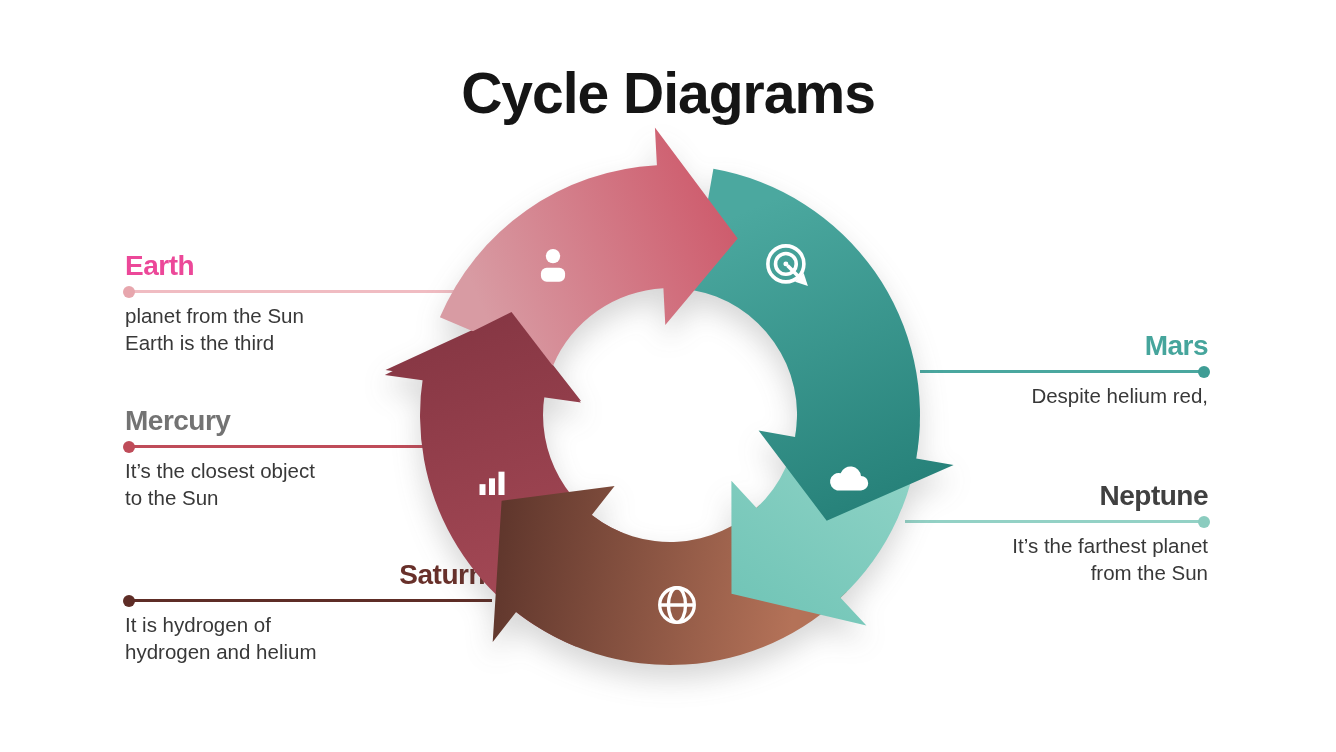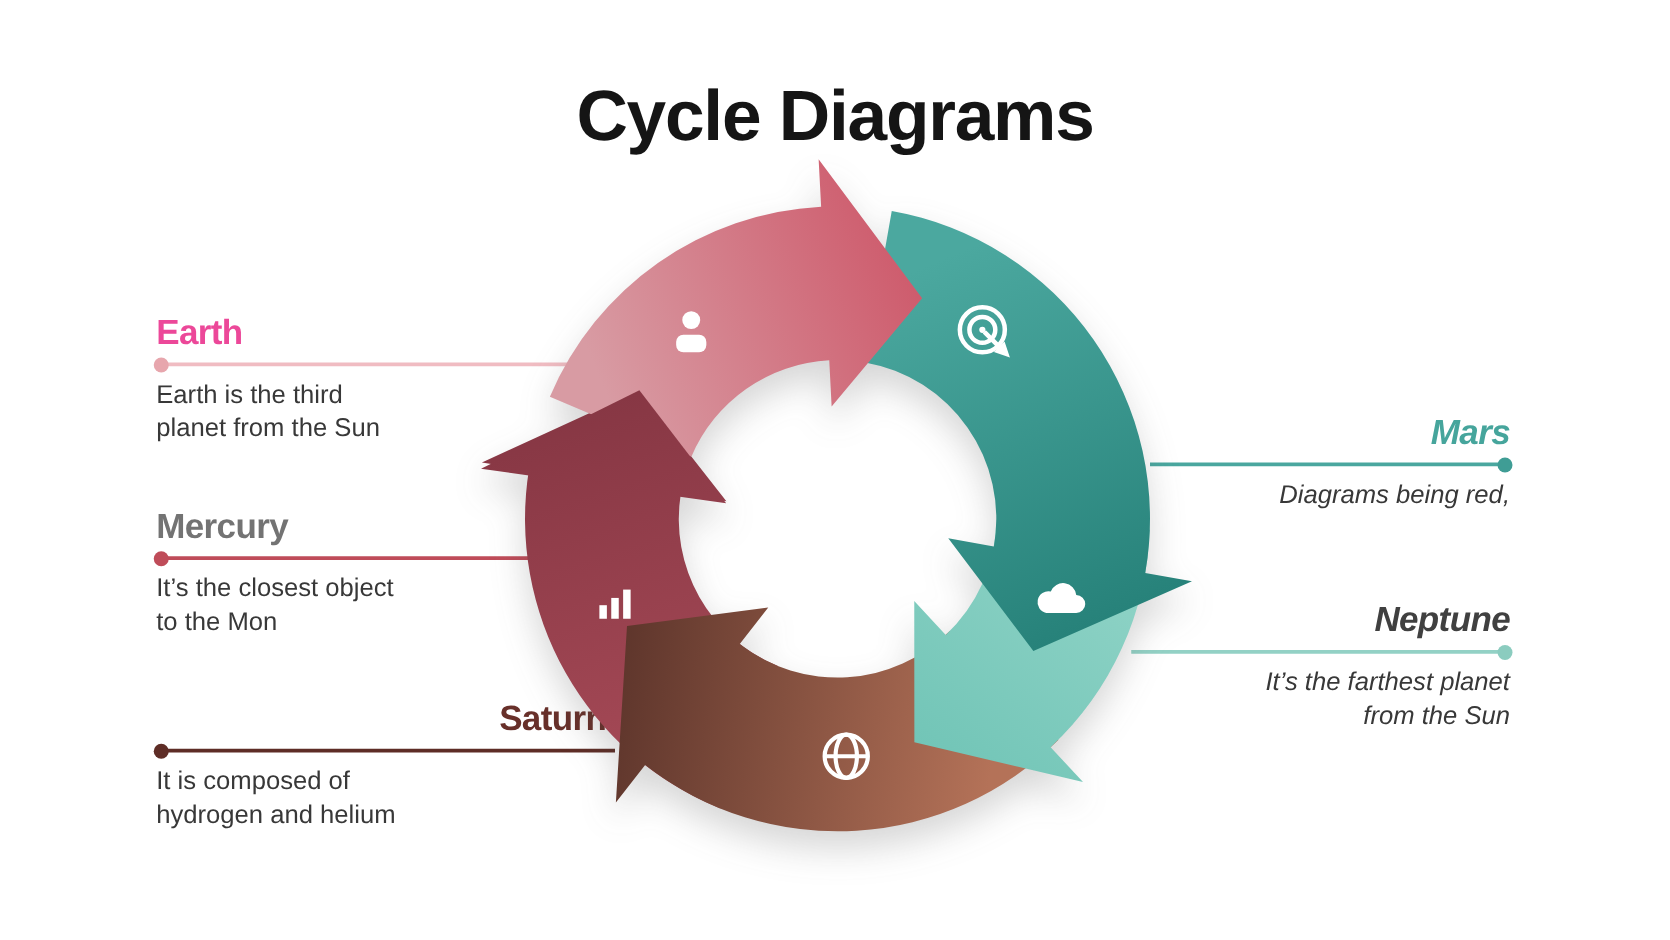--- a/index.html
+++ b/index.html
@@ -13,21 +13,21 @@
   }
   
   .callout{position:absolute;width:360px;z-index:1;}
   .callout .co-label{font-size:28px;font-weight:700;letter-spacing:-.5px;line-height:30px;margin:0;}
   .callout .co-line{position:absolute;height:3px;top:39px;}
   .callout .co-dot{position:absolute;width:12px;height:12px;border-radius:50%;top:-4.5px;}
   .callout .co-desc{margin-top:21px;font-size:20.5px;line-height:27px;color:#383838;}
   .callout.left{left:125px;text-align:left;}
   .callout.left .co-line{left:0;}
   .callout.left .co-dot{left:-2px;}
-  .callout.right{right:128px;text-align:right;font-style:italic;}
+  .callout.right{right:128px;text-align:right;}
   .callout.right .co-line{right:0;}
   .callout.right .co-dot{right:-2px;}
   .co-earth{top:251px;}   .co-earth .co-line{width:330px;}
   .co-mercury{top:406px;} .co-mercury .co-line{width:310px;}
   .co-saturn{top:560px;}  .co-saturn .co-line{width:367px;}
   .co-mars{top:331px;}    .co-mars .co-line{width:288px;}
   .co-neptune{top:481px;} .co-neptune .co-line{width:303px;}
   
   .diagram{position:absolute;left:0;top:0;width:1336px;height:752px;z-index:2;pointer-events:none;}
   #cycle-svg{position:absolute;left:0;top:0;filter:drop-shadow(0 14px 14px rgba(70,70,70,.22));}
@@ -38,54 +38,54 @@
 <body>
 
 <h1 class="page-title">Cycle Diagrams</h1>
 
 <div class="callout left co-earth">
   <p class="co-label" style="color: #ec4899;">Earth</p>
   <div class="co-line" style="background: rgb(240, 188, 194);">
       <span class="co-dot" style="background: rgb(231, 166, 173);"></span>
     </div>
   <div class="co-desc">
+    <div>planet from the Sun</div>
     <div>Earth is the third</div>
-    <div>planet from the Sun</div>
   </div>
 </div>
 
 <div class="callout left co-mercury">
   <p class="co-label" style="color: #737373;">Mercury</p>
   <div class="co-line" style="background: rgb(191, 76, 89);">
       <span class="co-dot" style="background: rgb(191, 76, 89);"></span>
     </div>
   <div class="co-desc">
     <div>It’s the closest object</div>
-    <div>to the Mon</div>
+    <div>to the Sun</div>
   </div>
 </div>
 
 <div class="callout left co-saturn">
   <p class="co-label" style="color: rgb(104, 48, 42); text-align: right;">Saturn</p>
   <div class="co-line" style="background: rgb(94, 45, 38);">
       <span class="co-dot" style="background: rgb(94, 45, 38);"></span>
     </div>
   <div class="co-desc">
-    <div>It is composed of</div>
+    <div>It is hydrogen of</div>
     <div>hydrogen and helium</div>
   </div>
 </div>
 
 <div class="callout right co-mars">
   <p class="co-label" style="color: rgb(70, 165, 156);">Mars</p>
   <div class="co-line" style="background: rgb(74, 167, 159);">
       <span class="co-dot" style="background: rgb(63, 157, 149);"></span>
     </div>
   <div class="co-desc">
-    <div>Diagrams being red,</div>
+    <div>Despite helium red,</div>
   </div>
 </div>
 
 <div class="callout right co-neptune">
   <p class="co-label" style="color: #404040;">Neptune</p>
   <div class="co-line" style="background: rgb(147, 209, 197);">
       <span class="co-dot" style="background: rgb(139, 204, 191);"></span>
     </div>
   <div class="co-desc">
     <div>It’s the farthest planet</div>

